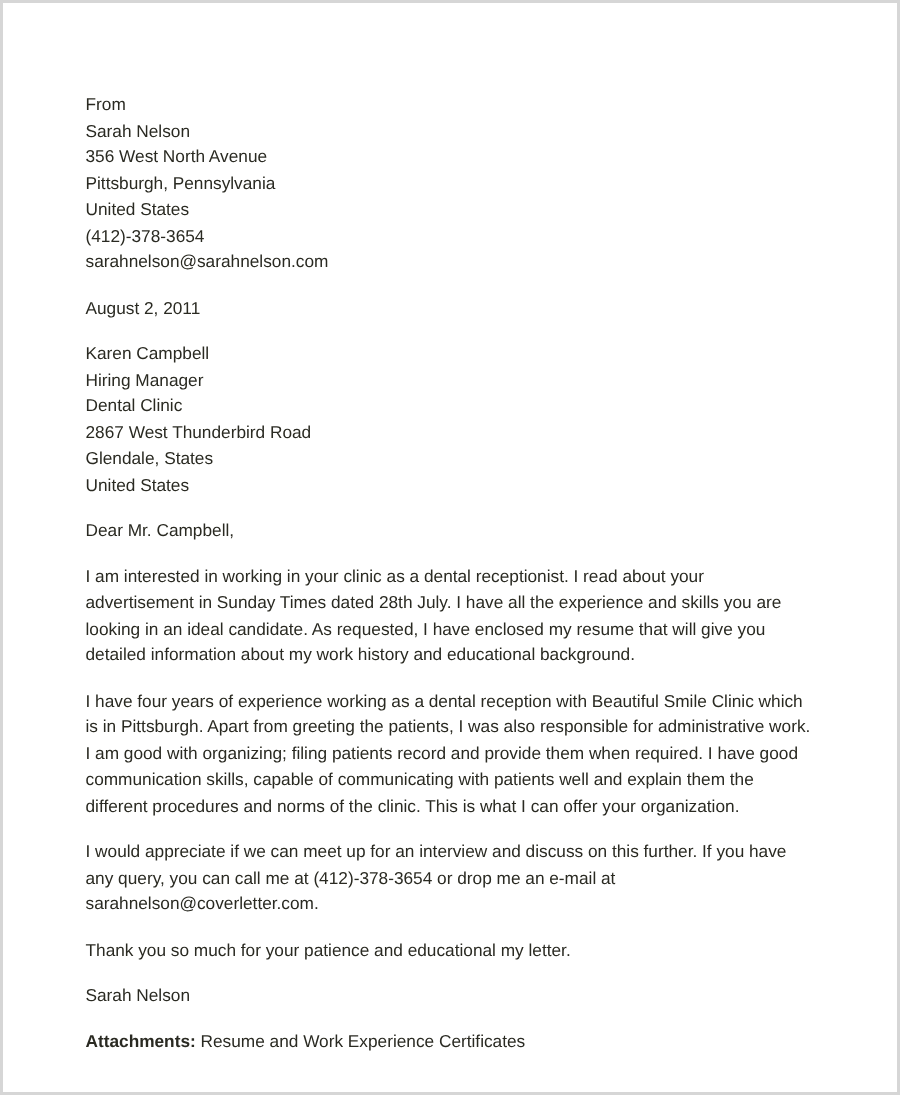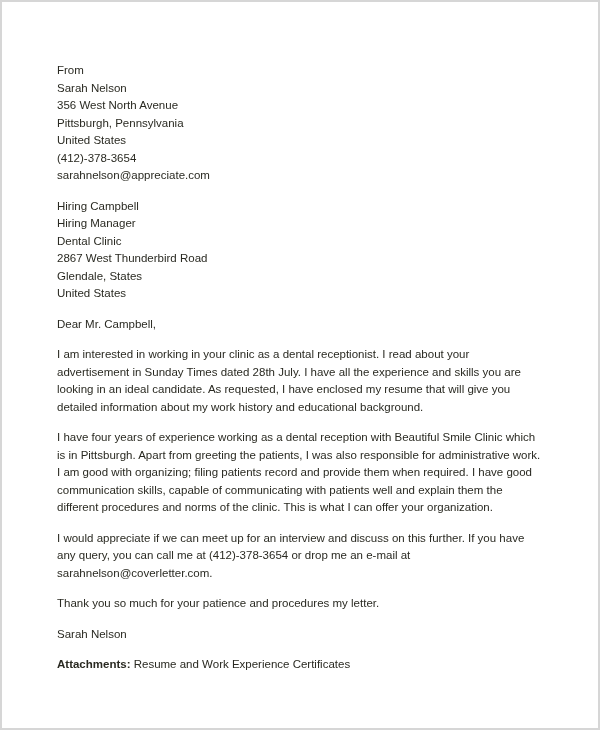--- a/index.html
+++ b/index.html
@@ -31,39 +31,42 @@
 
 <div class="page">
 
   <div class="block">
     <span class="line">From</span>
     <span class="line">Sarah Nelson</span>
     <span class="line">356 West North Avenue</span>
     <span class="line">Pittsburgh, Pennsylvania</span>
     <span class="line">United States</span>
     <span class="line">(412)-378-3654</span>
-    <span class="line">sarahnelson@appreciate.com</span>
+    <span class="line">sarahnelson@sarahnelson.com</span>
   </div>
 
+  <div class="block">
+    <span class="line">August 2, 2011</span>
+  </div>
 
   <div class="block">
-    <span class="line">Hiring Campbell</span>
+    <span class="line">Karen Campbell</span>
     <span class="line">Hiring Manager</span>
     <span class="line">Dental Clinic</span>
     <span class="line">2867 West Thunderbird Road</span>
     <span class="line">Glendale, States</span>
     <span class="line">United States</span>
   </div>
 
   <p class="para">Dear Mr. Campbell,</p>
 
   <p class="para">I am interested in working in your clinic as a dental receptionist. I read about your advertisement in Sunday Times dated 28th July. I have all the experience and skills you are looking in an ideal candidate. As requested, I have enclosed my resume that will give you detailed information about my work history and educational background.</p>
   <p class="para">I have four years of experience working as a dental reception with Beautiful Smile Clinic which is in Pittsburgh. Apart from greeting the patients, I was also responsible for administrative work. I am good with organizing; filing patients record and provide them when required. I have good communication skills, capable of communicating with patients well and explain them the different procedures and norms of the clinic. This is what I can offer your organization.</p>
   <p class="para">I would appreciate if we can meet up for an interview and discuss on this further. If you have any query, you can call me at (412)-378-3654 or drop me an e-mail at sarahnelson@coverletter.com.</p>
-  <p class="para">Thank you so much for your patience and procedures my letter.</p>
+  <p class="para">Thank you so much for your patience and educational my letter.</p>
 
   <div class="block">
     <span class="line">Sarah Nelson</span>
   </div>
 
   <p class="para attachments">
     <span class="bold">Attachments:</span>
     <span> </span>
     <span>Resume and Work Experience Certificates</span>
   </p>

